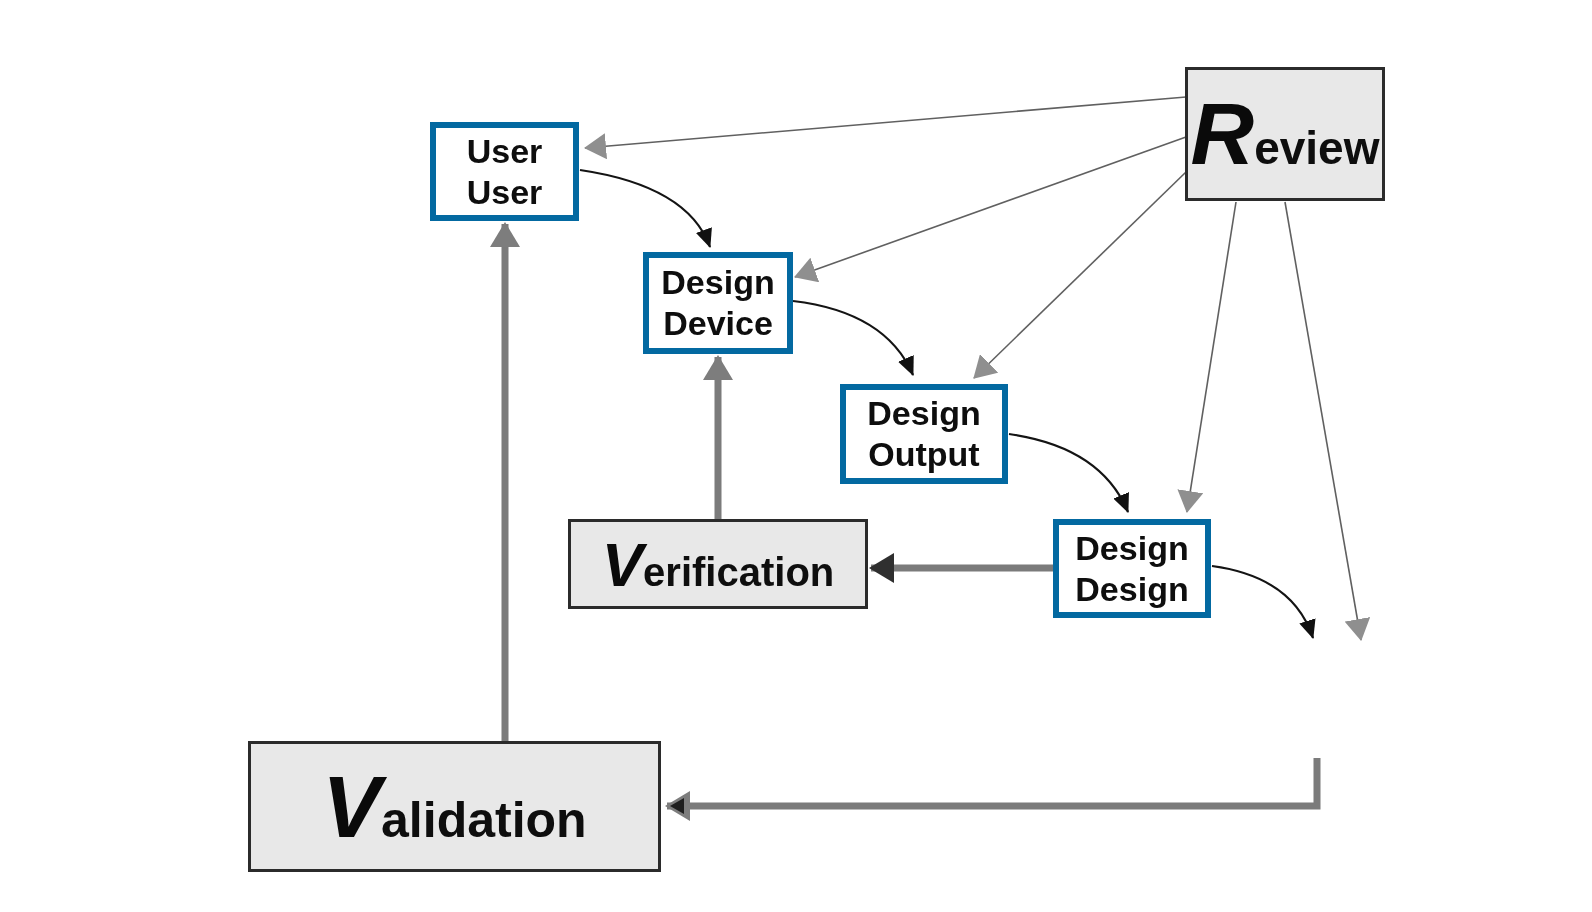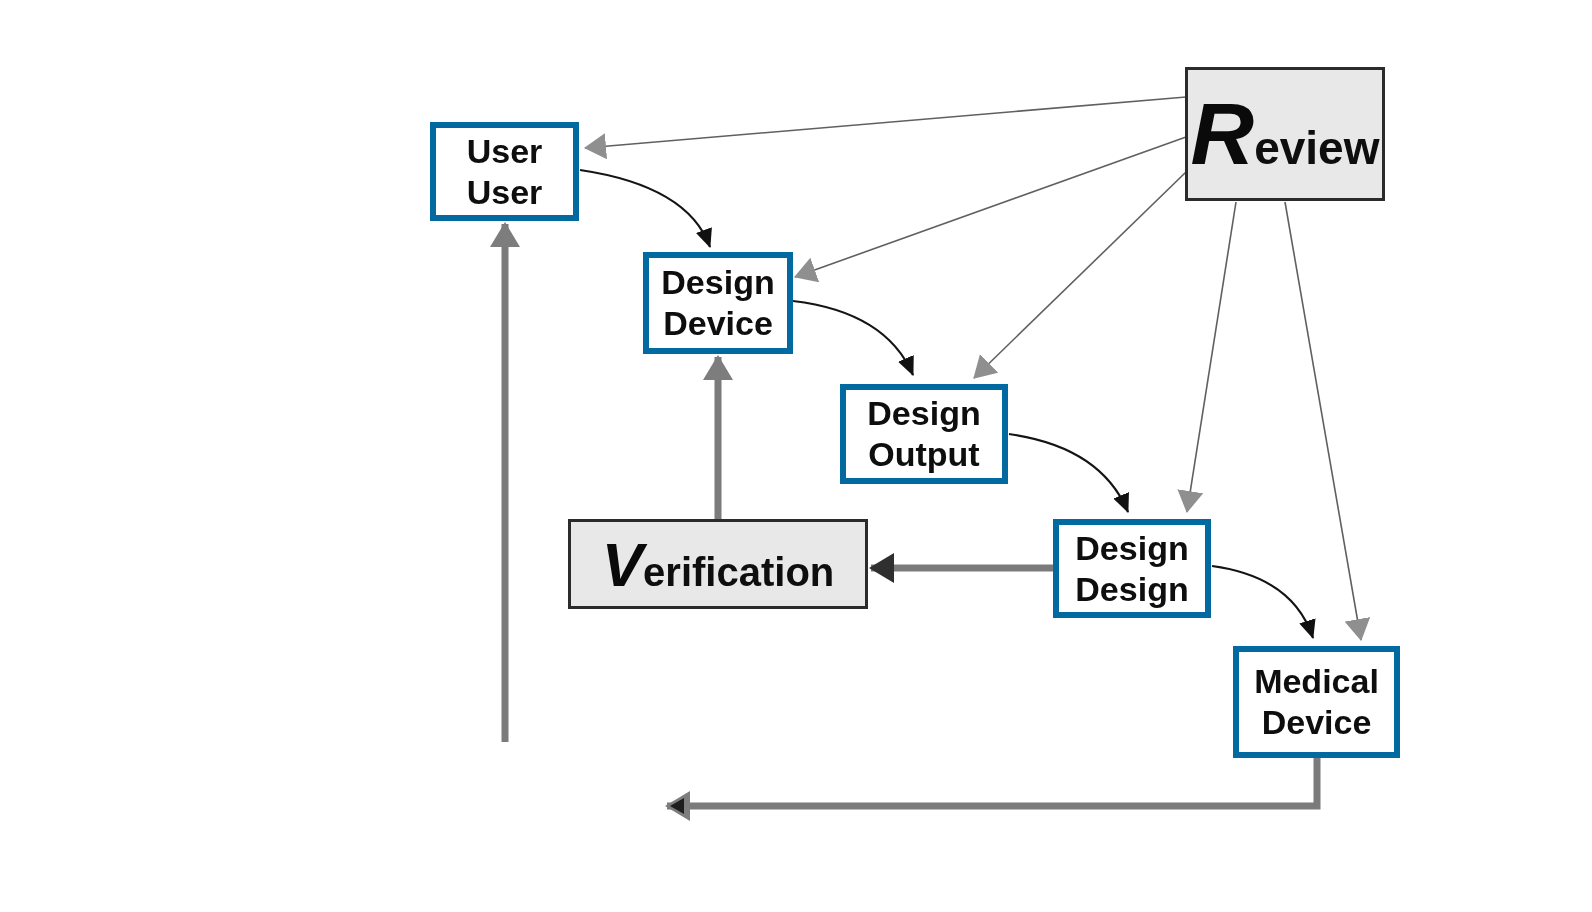--- a/index.html
+++ b/index.html
@@ -139,33 +139,32 @@
     </div>
   </div>
 
   <div class="box white" id="node-design-output">
     <div class="stack">
       <span>Design</span>
       <span>Design</span>
     </div>
   </div>
 
-  <div class="box white" id="node-medical-device">
-    <div class="stack">
-      <span>Medical</span>
-      <span>Device</span>
-    </div>
-  </div>
 
   <div class="box shaded" id="node-review">
     <div class="biglabel">
       <span class="initial">R</span><span class="rest">eview</span>
     </div>
   </div>
 
   <div class="box shaded" id="node-verification">
     <div class="biglabel">
       <span class="initial">V</span><span class="rest">erification</span>
     </div>
   </div>
 
+  <div class="box shaded" id="node-validation">
+    <div class="biglabel">
+      <span class="initial">V</span><span class="rest">alidation</span>
+    </div>
+  </div>
 
 </div>
 
 </body></html>

